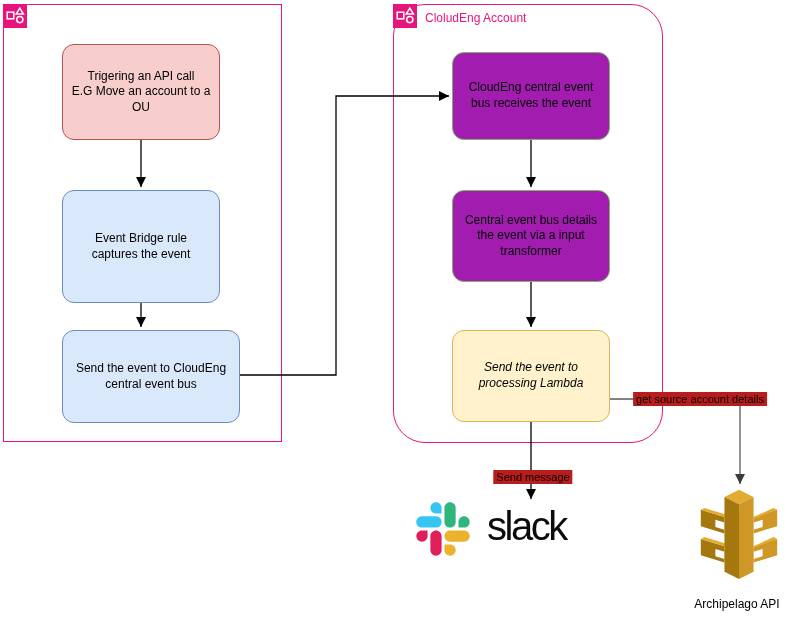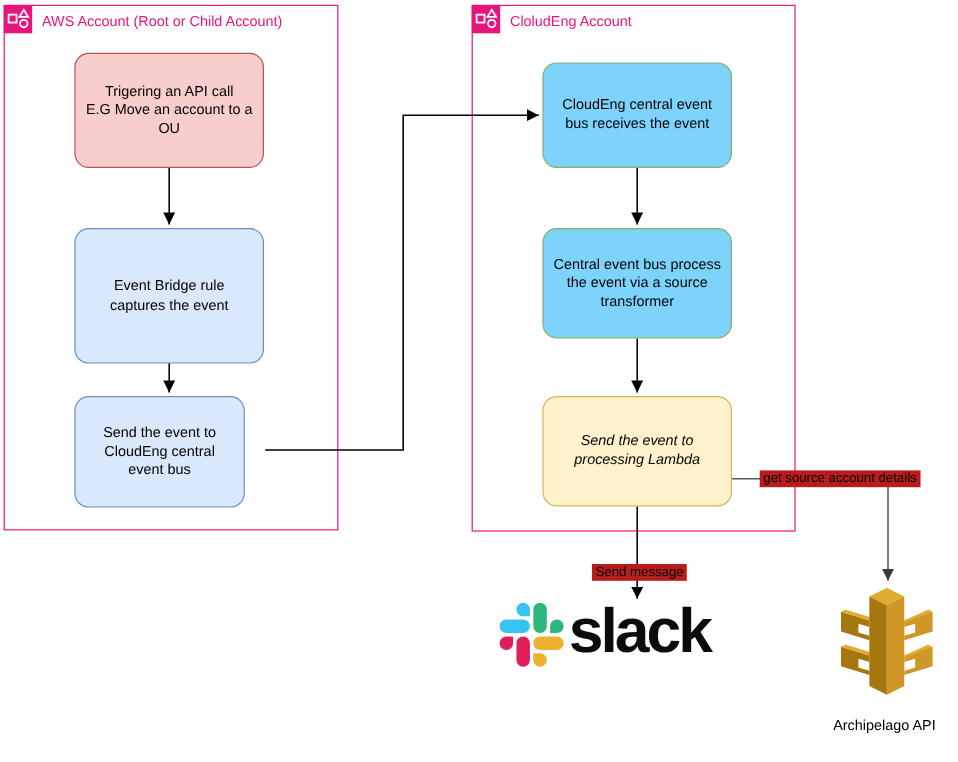--- a/index.html
+++ b/index.html
@@ -13,54 +13,53 @@
     position:absolute;left:31px;top:5px;color:#E7157B;font-size:12px;
     white-space:nowrap;line-height:16px;
   }
   .node{
     position:absolute;border-radius:12px;box-sizing:border-box;
     display:flex;align-items:center;justify-content:center;text-align:center;
     font-size:12px;line-height:1.3;color:#000;padding:6px 8px;white-space:pre-line;
   }
   .node.red{background:#F8CECC;border:1px solid #B85450;}
   .node.blue{background:#DAE8FC;border:1px solid #6C8EBF;}
-  .node.green{background:#7dd3fc;border:1px solid #82B366;}
+  .node.green{background:#a21caf;border:1px solid #82B366;}
   .node.yellow{background:#FFF2CC;border:1px solid #D6B656;}
   #edges{position:absolute;left:0;top:0;width:798px;height:635px;pointer-events:none;}
   .edge-label{
     position:absolute;background:#b91c1c;font-size:11px;color:#000;
     padding:1px 3px;white-space:nowrap;transform:translate(-50%,-50%);
   }
   .slack-logo{position:absolute;left:416px;top:502px;display:flex;align-items:center;}
   .slack-wordmark{
-    font-size:52px;font-weight:700;color:#0b0b0b;letter-spacing:-2.5px;
-    line-height:1;margin-left:4px;margin-top:-6px;
+    font-size:40px;font-weight:400;color:#0b0b0b;letter-spacing:-2.5px;
+    line-height:1;margin-left:17px;margin-top:-6px;
   }
   .arch-icon{position:absolute;left:699px;top:486px;}
   .arch-label{
     position:absolute;left:737px;top:597px;transform:translateX(-50%);
     font-size:12px;color:#000;white-space:nowrap;
   }
 </style>
 </head>
 <body>
 
 <div id="canvas">
 
   <div class="container-frame" style="left:3px;top:4px;width:279px;height:438px;">
     <svg class="badge" viewBox="0 0 24 24">
       <rect x="0" y="0" width="24" height="24" fill="#E7157B"></rect>
       <rect x="4.2" y="8.2" width="6.6" height="6.6" fill="none" stroke="#fff" stroke-width="1.5"></rect>
       <polygon points="16.8,4.2 20.4,10 13.2,10" fill="none" stroke="#fff" stroke-width="1.5"></polygon>
       <circle cx="16.8" cy="15.6" r="3.1" fill="none" stroke="#fff" stroke-width="1.5"></circle>
     </svg>
-    <div class="container-title">AWS Account (Root or Child Account)</div>
   </div>
 
-  <div class="container-frame" style="left:393px;top:4px;width:270px;height:439px;">
+  <div class="container-frame" style="left:393px;top:4px;width:270px;height:439px;border-radius:32px;">
     <svg class="badge" viewBox="0 0 24 24">
       <rect x="0" y="0" width="24" height="24" fill="#E7157B"></rect>
       <rect x="4.2" y="8.2" width="6.6" height="6.6" fill="none" stroke="#fff" stroke-width="1.5"></rect>
       <polygon points="16.8,4.2 20.4,10 13.2,10" fill="none" stroke="#fff" stroke-width="1.5"></polygon>
       <circle cx="16.8" cy="15.6" r="3.1" fill="none" stroke="#fff" stroke-width="1.5"></circle>
     </svg>
     <div class="container-title">CloludEng Account</div>
   </div>
 
   <svg id="edges">
@@ -80,25 +79,25 @@
     <path d="M531,422 L531,499" stroke="#000" stroke-width="1.3" fill="none" marker-end="url(#ah)"></path>
     <path d="M610,399 L740,399 L740,484" stroke="#595959" stroke-width="1.3" fill="none" marker-end="url(#ahg)"></path>
   </svg>
 
   <div class="node red" style="left:62px;top:44px;width:158px;height:96px;">Trigering an API call
 E.G Move an account to a
 OU</div>
 
   <div class="node blue" style="left:62px;top:190px;width:158px;height:113px;">Event Bridge rule captures the event</div>
 
-  <div class="node blue" style="left:62px;top:330px;width:142px;height:93px;">Send the event to CloudEng central event bus</div>
+  <div class="node blue" style="left:62px;top:330px;width:178px;height:93px;">Send the event to CloudEng central event bus</div>
 
   <div class="node green" style="left:452px;top:52px;width:158px;height:88px;">CloudEng central event bus receives the event</div>
 
-  <div class="node green" style="left:452px;top:190px;width:158px;height:92px;">Central event bus process the event via a source transformer</div>
+  <div class="node green" style="left:452px;top:190px;width:158px;height:92px;">Central event bus details the event via a input transformer</div>
 
   <div class="node yellow" style="left:452px;top:330px;width:158px;height:92px;font-style:italic;">Send the event to processing Lambda</div>
 
   <div class="edge-label" style="left:533px;top:477px;">Send message</div>
 
   <div class="edge-label" style="left:700px;top:399px;">get source account details</div>
 
   <div class="slack-logo">
     <svg width="54" height="54" viewBox="0 0 127 127">
       <path fill="#E01E5A" d="M27.2 80c0 7.3-5.9 13.2-13.2 13.2S.8 87.3.8 80s5.9-13.2 13.2-13.2h13.2V80zM33.8 80c0-7.3 5.9-13.2 13.2-13.2S60.2 72.7 60.2 80v33c0 7.3-5.9 13.2-13.2 13.2s-13.2-5.9-13.2-13.2V80z"></path>

